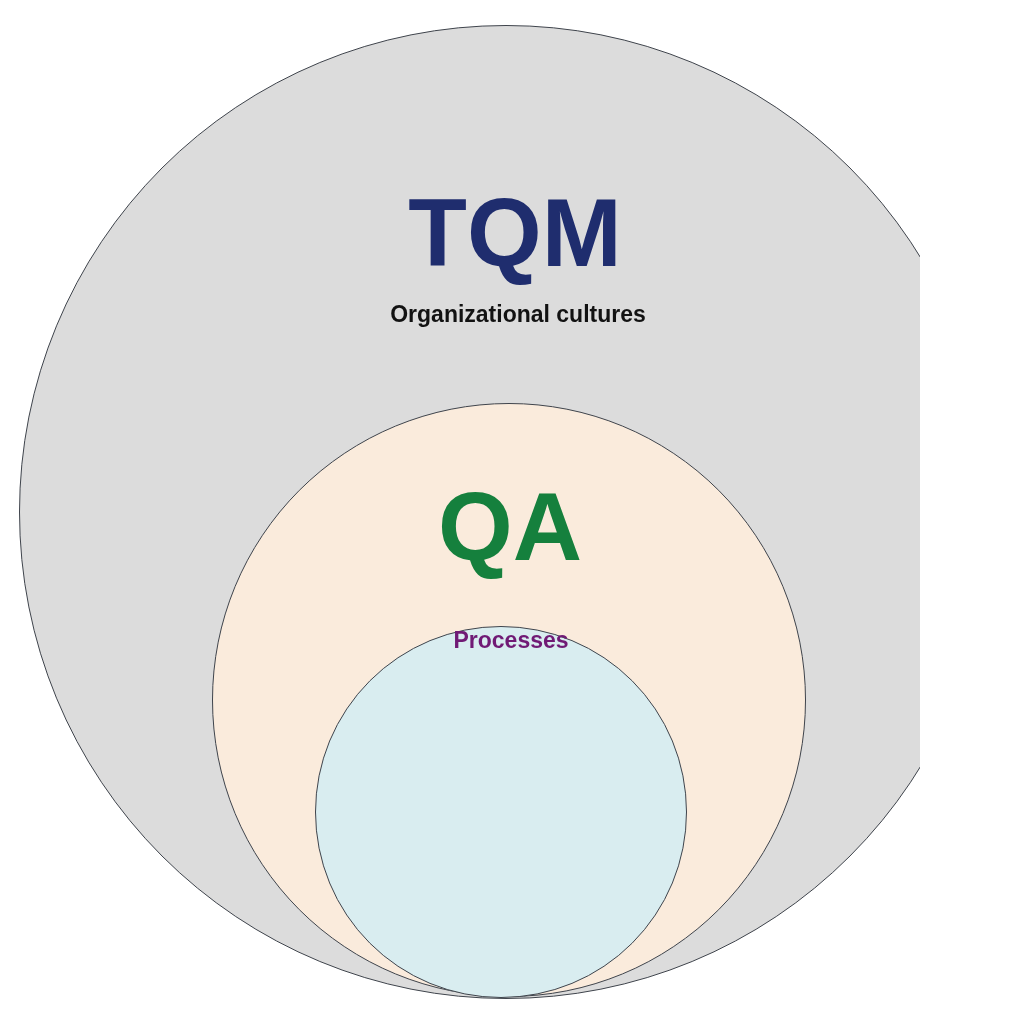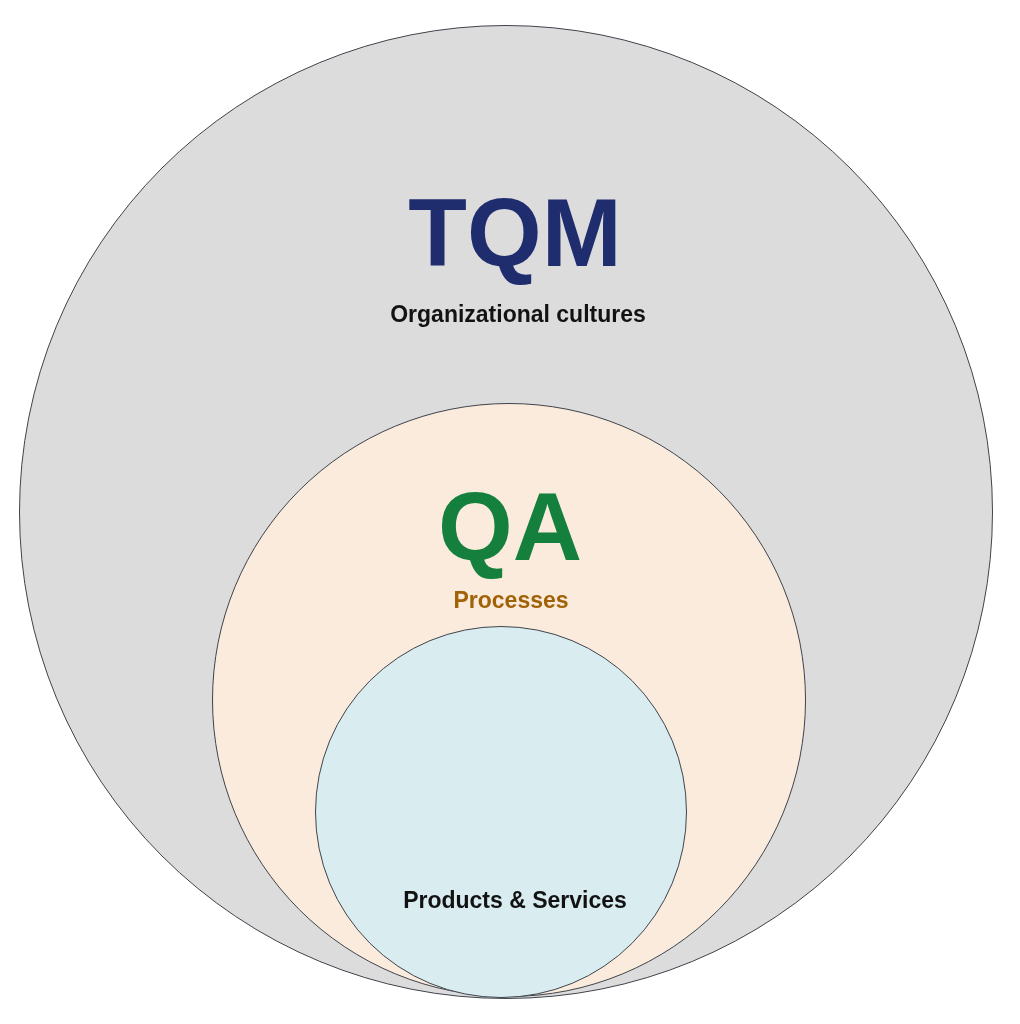--- a/index.html
+++ b/index.html
@@ -1,19 +1,19 @@
 <!DOCTYPE html>
 <html><head>
 <meta charset="utf-8">
 <style>
   * { margin: 0; padding: 0; box-sizing: border-box; }
   html, body { background: #ffffff; }
   .canvas {
     position: relative;
-    width: 1020px;
+    width: 920px;
     height: 1024px;
     background: #ffffff;
     overflow: hidden;
     font-family: "Liberation Sans", sans-serif;
   }
   .circle {
     position: absolute;
     border-radius: 50%;
     border: 1.5px solid #3f444c;
   }
@@ -54,18 +54,17 @@
   <div class="circle circle-qa" style="background-color: rgb(250, 235, 220); border-color: rgb(63, 68, 76);"></div>
 
   <div class="circle circle-qc" style="background-color: rgb(217, 237, 240); border-color: rgb(63, 68, 76);"></div>
 
   <div class="heading tqm-heading" style="color: rgb(31, 45, 110);">TQM</div>
 
   <div class="subheading tqm-subheading" style="color: rgb(18, 18, 18);">Organizational cultures</div>
 
   <div class="heading qa-heading" style="color: #15803d;">QA</div>
 
-  <div class="subheading qa-subheading" style="color: #a16207;">Processes</div>
+  <div class="subheading qa-subheading" style="color: #701a75; margin-top: 40px;">Processes</div>
 
 
-  <div class="subheading qc-subheading" style="color: rgb(18, 18, 18);">Products &amp; Services</div>
 
 </div>
 
 </body></html>

